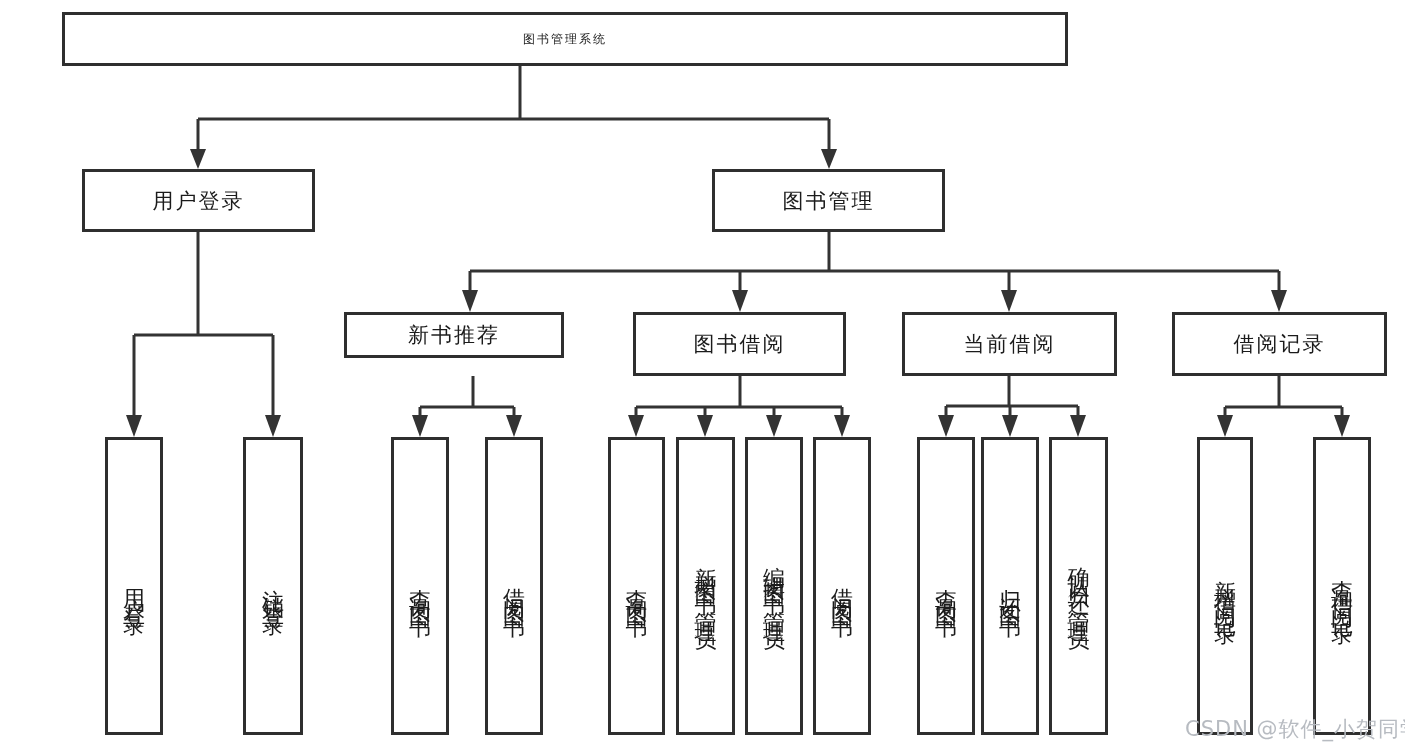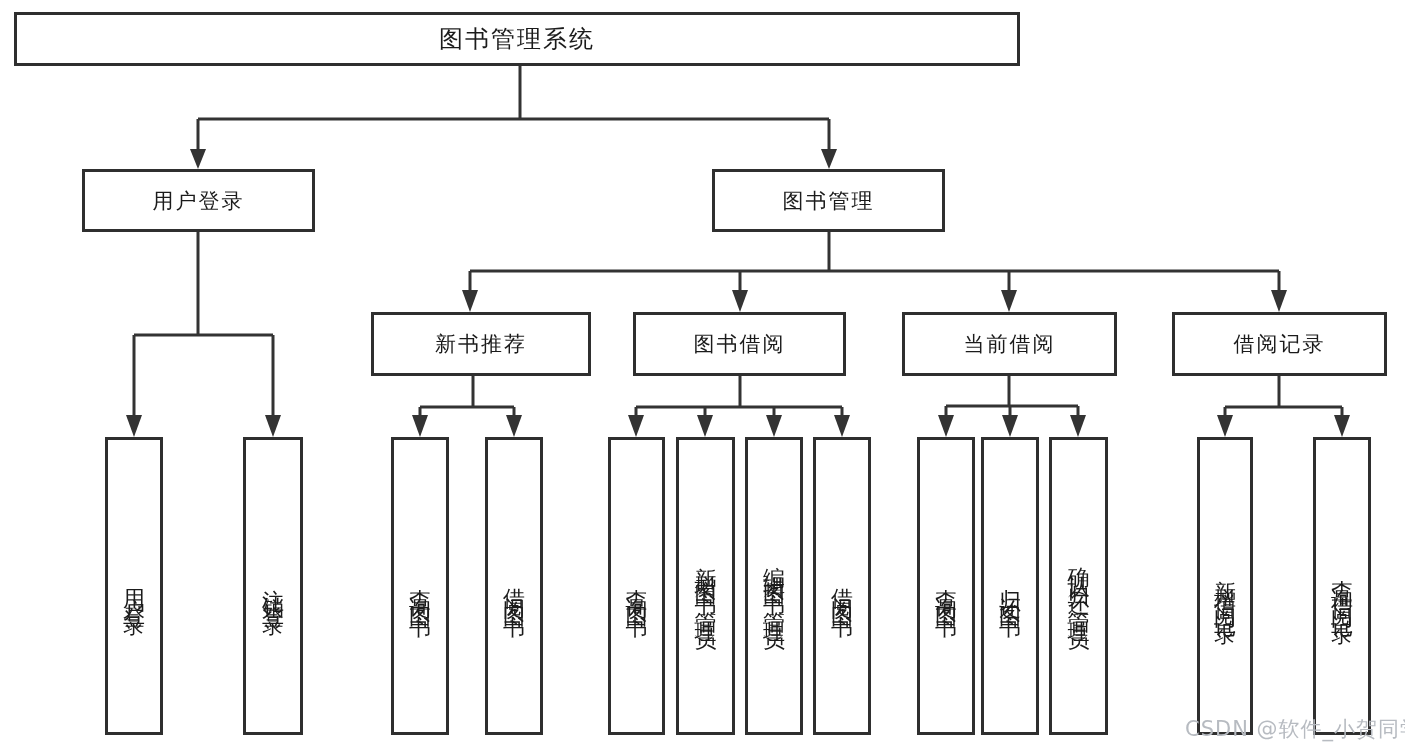--- a/index.html
+++ b/index.html
@@ -23,21 +23,21 @@
   .c-arrow{fill:var(--line);stroke:none;}
   .node{
     position:absolute;
     box-sizing:border-box;
     border:3px solid var(--box-border);
     background:var(--bg);
     display:flex;align-items:center;justify-content:center;
     text-align:center;
     letter-spacing:2px;
   }
-  .node.root{font-size:24px;}
+  .node.root{font-size:12px;margin-left:48px;}
   .node.lvl2,.node.lvl3{font-size:21px;}
   .node.leaf{
     writing-mode:vertical-rl;
     text-orientation:mixed;
     font-size:22px;
     letter-spacing:9px;
     line-height:1;
     padding-top:6px;
   }
   .watermark{
@@ -128,21 +128,21 @@
       <path class="c-line" d="M1342,407 V417"></path>
       <polygon class="c-arrow" points="1334,415 1350,415 1342,437"></polygon>
     </g>
   </svg>
 
   <div class="node root" style="left:14px;top:12px;width:1006px;height:54px;">图书管理系统</div>
 
   <div class="node lvl2" style="left:82px;top:169px;width:233px;height:63px;">用户登录</div>
   <div class="node lvl2" style="left:712px;top:169px;width:233px;height:63px;">图书管理</div>
 
-  <div class="node lvl3" style="left:371px;top:312px;width:220px;height:64px;">新书推荐</div>
+  <div class="node lvl3" style="left:344px;top:312px;width:220px;height:46px;">新书推荐</div>
   <div class="node lvl3" style="left:902px;top:312px;width:215px;height:64px;">当前借阅</div>
   <div class="node lvl3" style="left:633px;top:312px;width:213px;height:64px;">图书借阅</div>
   <div class="node lvl3" style="left:1172px;top:312px;width:215px;height:64px;">借阅记录</div>
 
   <div class="node leaf" style="left:105px;top:437px;width:58px;height:298px;">用户登录</div>
   <div class="node leaf" style="left:243px;top:437px;width:60px;height:298px;">注销登录</div>
 
   <div class="node leaf" style="left:391px;top:437px;width:58px;height:298px;">查询图书</div>
   <div class="node leaf" style="left:485px;top:437px;width:58px;height:298px;">借阅图书</div>
 

